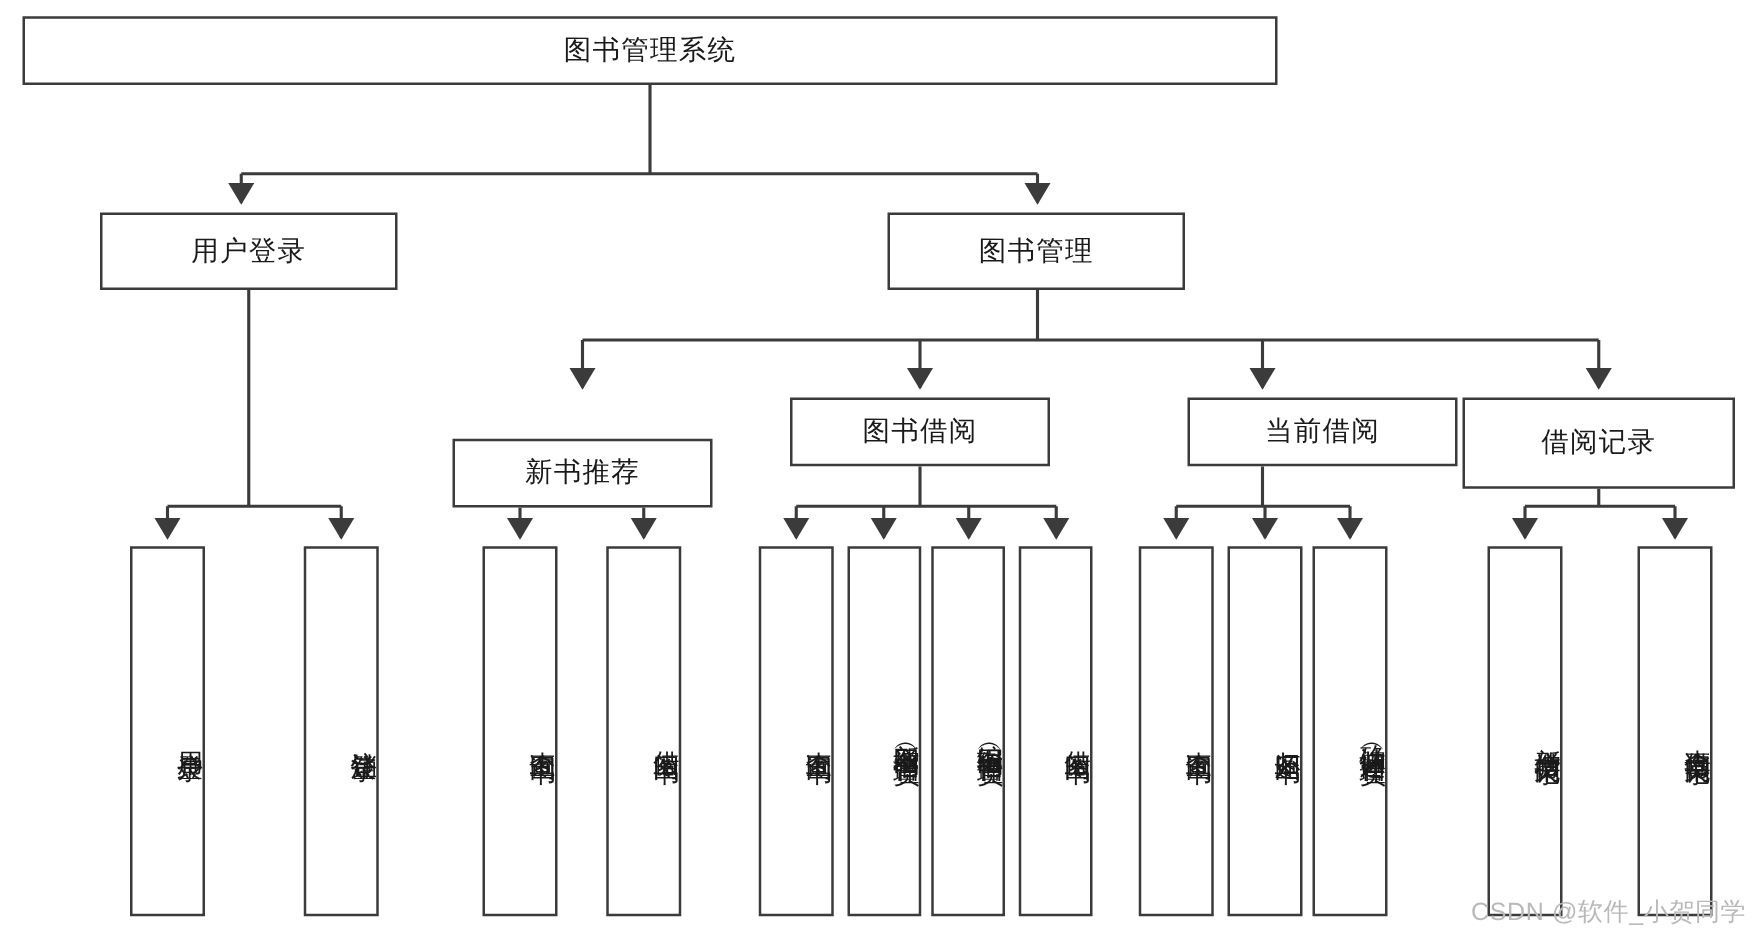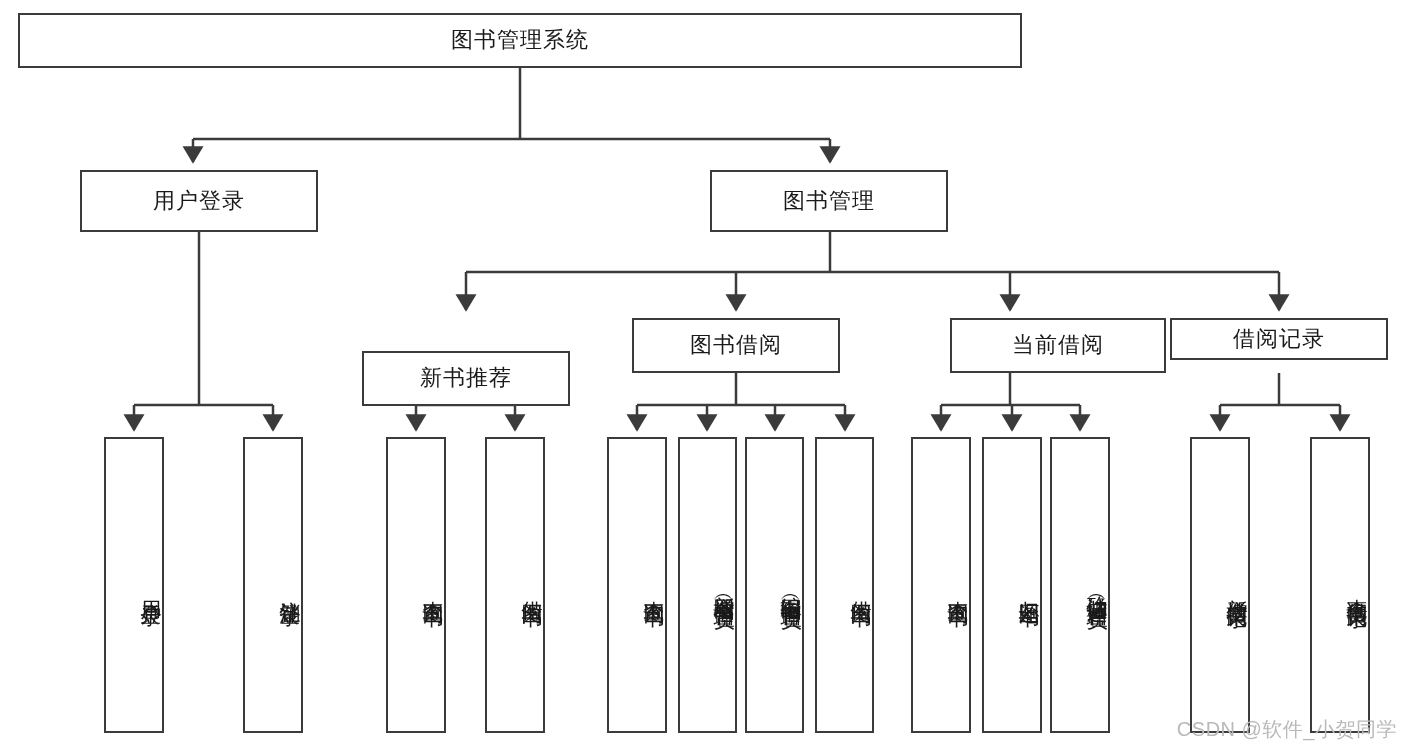--- a/index.html
+++ b/index.html
@@ -140,21 +140,21 @@
 
   <div class="node h" style="left:362px; top:318px; width:208px; height:55px;margin-top:33px;">
     <span>新书推荐</span>
   </div>
   <div class="node h" style="left:632px; top:318px; width:208px; height:55px;">
     <span>图书借阅</span>
   </div>
   <div class="node h" style="left:902px; top:318px; width:216px; height:55px;margin-left:48px;">
     <span>当前借阅</span>
   </div>
-  <div class="node h" style="left:1170px; top:318px; width:218px; height:42px;">
+  <div class="node h" style="left:1170px; top:318px; width:218px; height:73px;">
     <span>借阅记录</span>
   </div>
 
   <div class="node v" style="left:104px; top:437px; width:60px; height:296px;">
     <span class="vtext">用户登录</span>
   </div>
   <div class="node v" style="left:243px; top:437px; width:60px; height:296px;">
     <span class="vtext">注销登录</span>
   </div>
   <div class="node v" style="left:386px; top:437px; width:60px; height:296px;">

